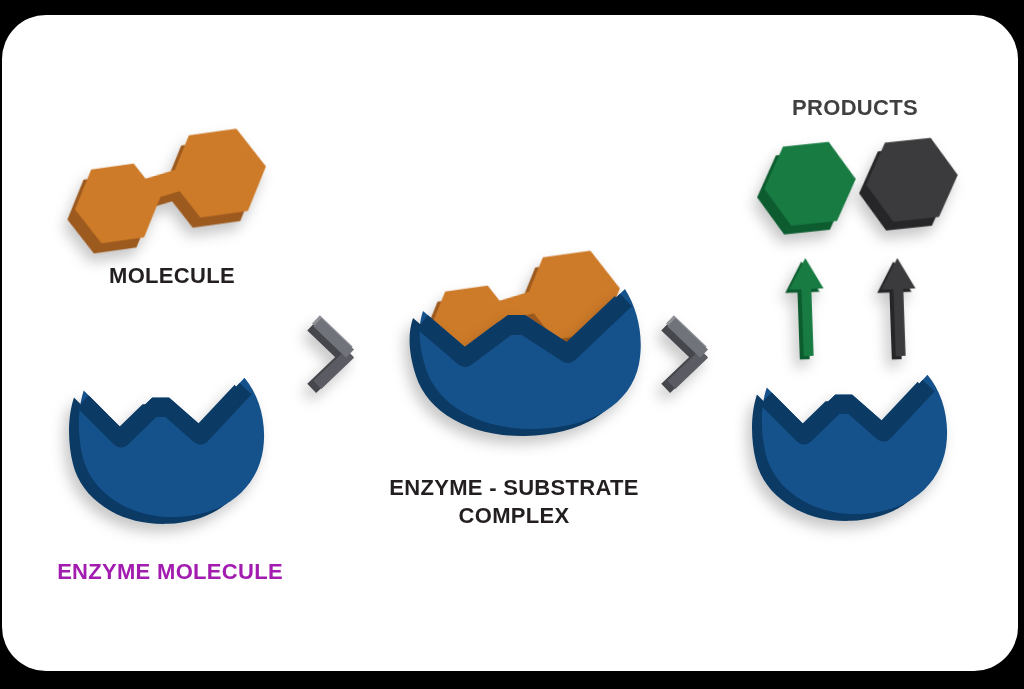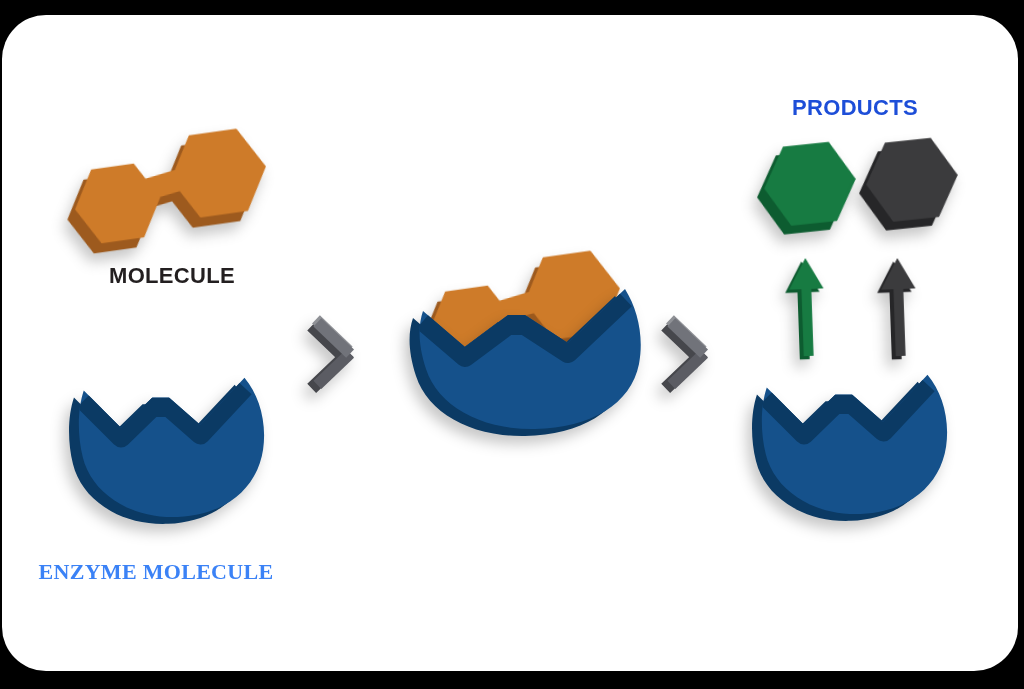--- a/index.html
+++ b/index.html
@@ -55,21 +55,21 @@
                C 191 31 199 58 195 86 C 189 126 156 153 108 155
                C 60 157 20 131 11 94 C 5 70 6 44 12 26 Z" transform="translate(-10,7)" fill="#0B3A64"></path>
       <path d="M 12 26 L 50 64 L 82 33 L 99 33 L 131 61 L 176 13
                C 191 31 199 58 195 86 C 189 126 156 153 108 155
                C 60 157 20 131 11 94 C 5 70 6 44 12 26 Z" fill="#15518B"></path>
       <g clip-path="url(#clipA)">
         <path d="M 12 26 L 50 64 L 82 33 L 99 33 L 131 61 L 176 13" transform="translate(0,10)" fill="none" stroke-width="20" stroke-linejoin="round" stroke="#0B3A64"></path>
       </g>
     </svg>
 
-    <div class="label" style="left: 4px; top: 543px; width: 300px; color: #3b82f6; font-family: Liberation Serif, serif;">ENZYME MOLECULE</div>
+    <div class="label" style="left: 18px; top: 543px; width: 300px; color: #a21caf;">ENZYME MOLECULE</div>
 
     <svg class="shape" style="left:304px; top:288px;" width="64" height="94" viewBox="0 0 90 110">
       <path d="M 16 16 L 62 60 L 16 104" transform="translate(-8,5)" fill="none" stroke-width="18" stroke="#46474C"></path>
       <path d="M 16 16 L 62 60" transform="translate(-2,-4)" fill="none" stroke-width="16" stroke="#8F9196"></path>
       <path d="M 62 60 L 16 104" fill="none" stroke-width="16" stroke="#5B5C63"></path>
       <path d="M 16 16 L 62 60" fill="none" stroke-width="16" stroke="#71737A"></path>
     </svg>
 
     <svg class="shape rot-8" style="left:422px; top:225px;" width="200" height="140" viewBox="0 0 200 140">
       <g transform="translate(-9,9)">
@@ -94,29 +94,31 @@
                C 225 45 231 72 226 99 C 218 139 178 163 122 164
                C 68 165 25 141 13 104 C 5 79 5 61 10 46 Z" transform="translate(-10,7)" fill="#0B3A64"></path>
       <path d="M 10 46 L 52 82 L 95 50 L 112 50 L 155 78 L 212 24
                C 225 45 231 72 226 99 C 218 139 178 163 122 164
                C 68 165 25 141 13 104 C 5 79 5 61 10 46 Z" fill="#15518B"></path>
       <g clip-path="url(#clipC)">
         <path d="M 10 46 L 52 82 L 95 50 L 112 50 L 155 78 L 212 24" transform="translate(0,10)" fill="none" stroke-width="20" stroke-linejoin="round" stroke="#0B3A64"></path>
       </g>
     </svg>
 
+    <div class="label" style="left: 362px; top: 459px; width: 300px; color: rgb(35, 31, 32);">ENZYME - SUBSTRATE
+COMPLEX</div>
 
     <svg class="shape" style="left:658px; top:288px;" width="64" height="94" viewBox="0 0 90 110">
       <path d="M 16 16 L 62 60 L 16 104" transform="translate(-8,5)" fill="none" stroke-width="18" stroke="#46474C"></path>
       <path d="M 16 16 L 62 60" transform="translate(-2,-4)" fill="none" stroke-width="16" stroke="#8F9196"></path>
       <path d="M 62 60 L 16 104" fill="none" stroke-width="16" stroke="#5B5C63"></path>
       <path d="M 16 16 L 62 60" fill="none" stroke-width="16" stroke="#71737A"></path>
     </svg>
 
-    <div class="label" style="left: 703px; top: 79px; width: 300px; color: #1d4ed8;">PRODUCTS</div>
+    <div class="label" style="left: 703px; top: 79px; width: 300px; color: #404040;">PRODUCTS</div>
 
     <svg class="shape rot-6" style="left:756px; top:119px;" width="100" height="100" viewBox="0 0 100 100">
       <path d="M 98 50 L 75 89.8 L 29 89.8 L 6 50 L 29 10.2 L 75 10.2 Z" transform="translate(-8,8)" fill="#0D5C30"></path>
       <path d="M 98 50 L 75 89.8 L 29 89.8 L 6 50 L 29 10.2 L 75 10.2 Z" fill="#177B42"></path>
     </svg>
 
     <svg class="shape rot-6" style="left:858px; top:115px;" width="100" height="100" viewBox="0 0 100 100">
       <path d="M 98 50 L 75 89.8 L 29 89.8 L 6 50 L 29 10.2 L 75 10.2 Z" transform="translate(-8,8)" fill="#262628"></path>
       <path d="M 98 50 L 75 89.8 L 29 89.8 L 6 50 L 29 10.2 L 75 10.2 Z" fill="#3B3B3D"></path>
     </svg>

